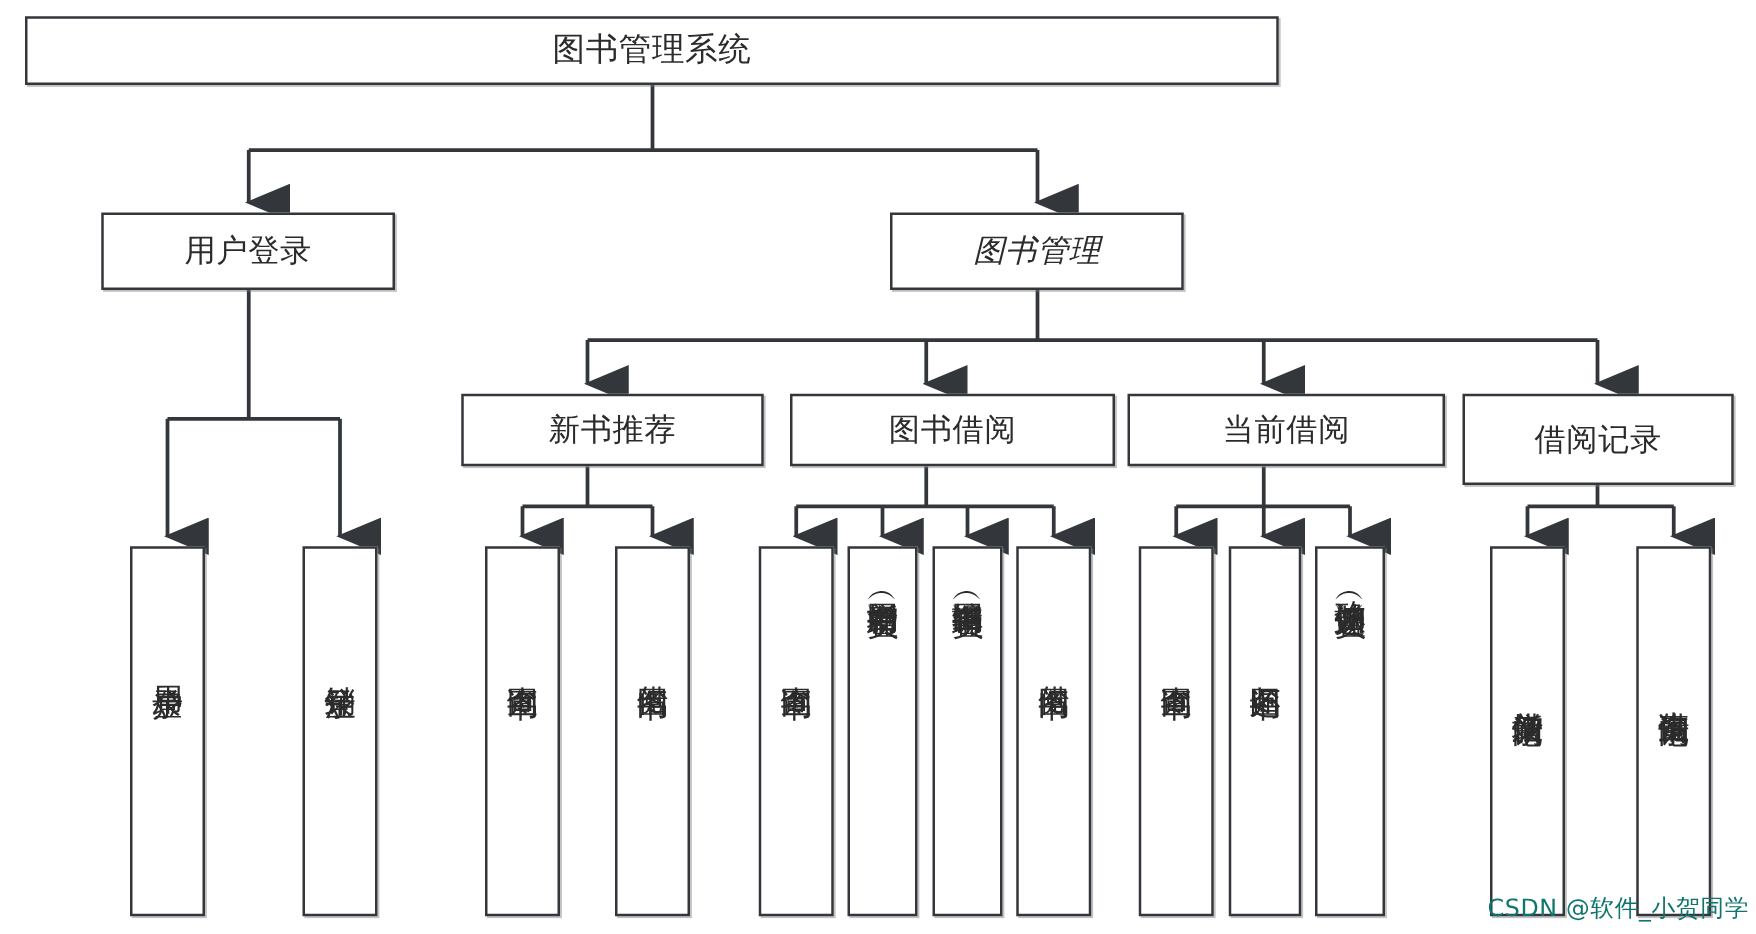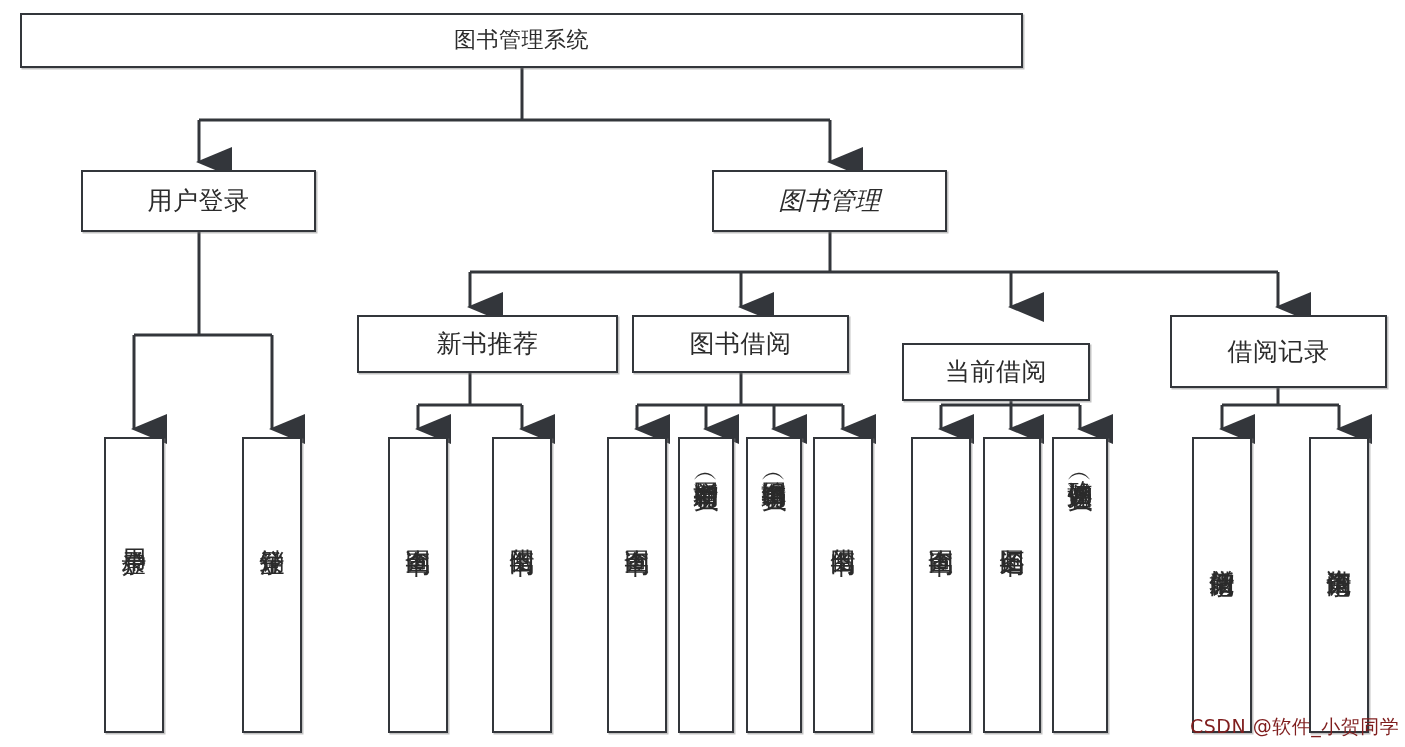--- a/index.html
+++ b/index.html
@@ -36,21 +36,21 @@
     color: #2b2b2b;
     box-shadow: 1.5px 1.5px 0 rgba(120,120,120,0.45);
   }
   .node.h {
     font-size: 25px;
     line-height: 1.1;
     letter-spacing: 0.5px;
     white-space: nowrap;
   }
   .node.root {
-    font-size: 22px;
+    font-size: 26px;
   }
   .node.leaf {
     align-items: flex-start;
     justify-content: center;
     padding-top: 22px;
   }
   .node.leaf .vtext {
     writing-mode: vertical-rl;
     text-orientation: upright;
     font-size: 25px;
@@ -63,21 +63,21 @@
     margin-top: 68px;
   }
   .node.leaf.midshort .vtext {
     margin-top: 88px;
   }
   .watermark {
     position: absolute;
     left: 1190px;
     top: 714px;
     font-size: 19px;
-    color: #7f1d1d;
+    color: #0f766e;
     white-space: nowrap;
     letter-spacing: 0.5px;
   }
 </style>
 </head>
 <body>
 
 <div id="canvas">
 
   <svg id="wires" viewBox="0 0 1405 747" xmlns="http://www.w3.org/2000/svg">
@@ -128,23 +128,23 @@
       <path d="M 1222 405 L 1222 429" marker-end="url(#arrow)"></path>
       <path d="M 1339 405 L 1339 429" marker-end="url(#arrow)"></path>
     </g>
   </svg>
 
   <div class="node h root" style="left:20px; top:13px; width:1003px; height:55px;">图书管理系统</div>
 
   <div class="node h" style="left:81px; top:170px; width:235px; height:62px;">用户登录</div>
   <div class="node h" style="left:712px; top:170px; width:235px; height:62px;font-style:italic;">图书管理</div>
 
-  <div class="node h" style="left:357px; top:315px; width:261px; height:58px;">新书推荐</div>
-  <div class="node h" style="left:632px; top:315px; width:217px; height:58px;">图书借阅</div>
-  <div class="node h" style="left:902px; top:315px; width:188px; height:58px;margin-top:28px;">当前借阅</div>
+  <div class="node h" style="left:369px; top:315px; width:242px; height:58px;">新书推荐</div>
+  <div class="node h" style="left:632px; top:315px; width:260px; height:58px;">图书借阅</div>
+  <div class="node h" style="left:902px; top:315px; width:254px; height:58px;">当前借阅</div>
   <div class="node h" style="left:1170px; top:315px; width:217px; height:73px;">借阅记录</div>
 
   <div class="node leaf mid" style="left:104px; top:437px; width:60px; height:296px;">
     <span class="vtext">用户登录</span>
   </div>
   <div class="node leaf mid" style="left:242px; top:437px; width:60px; height:296px;">
     <span class="vtext">注销登录</span>
   </div>
 
   <div class="node leaf mid" style="left:388px; top:437px; width:60px; height:296px;">

